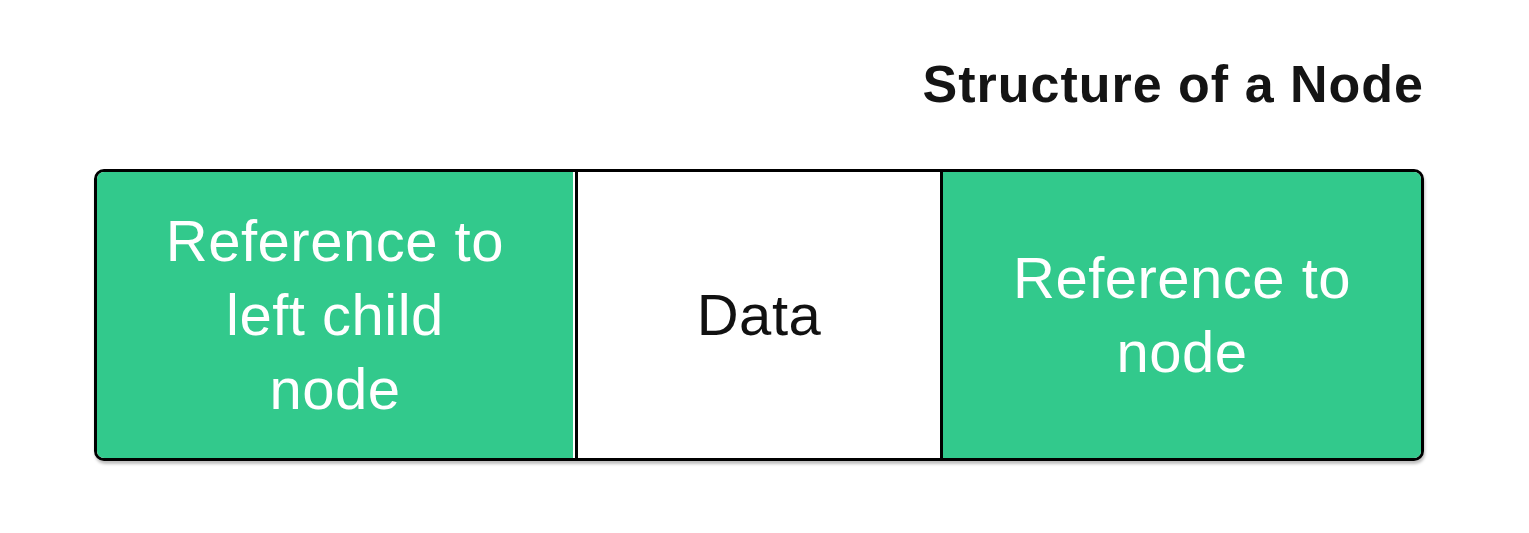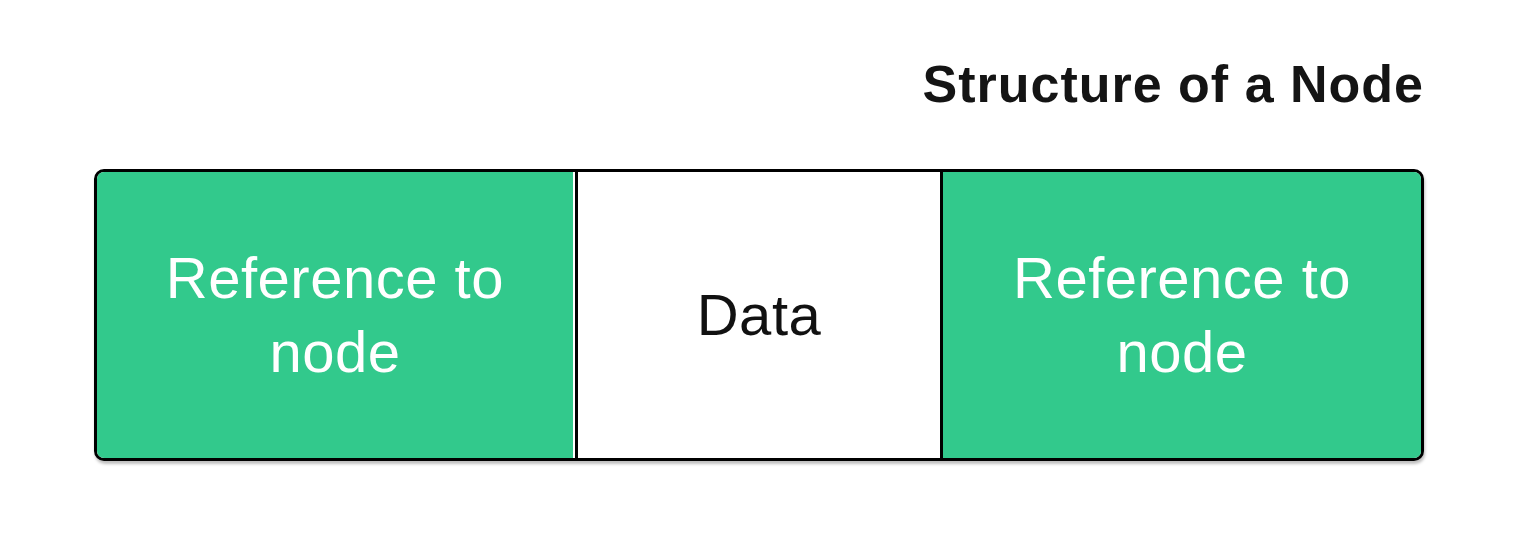--- a/index.html
+++ b/index.html
@@ -81,20 +81,21 @@
 <body>
 
 <div class="stage">
 
   <div class="title">Structure of a Node</div>
 
   <div class="node-box">
 
     <div class="cell cell-left">
       <span class="line">Reference to</span>
+      <span class="line">left child</span>
       <span class="line">node</span>
     </div>
 
     <div class="cell cell-mid">
       <span class="line">Data</span>
     </div>
 
     <div class="cell cell-right">
       <span class="line">Reference to</span>
       <span class="line">node</span>

